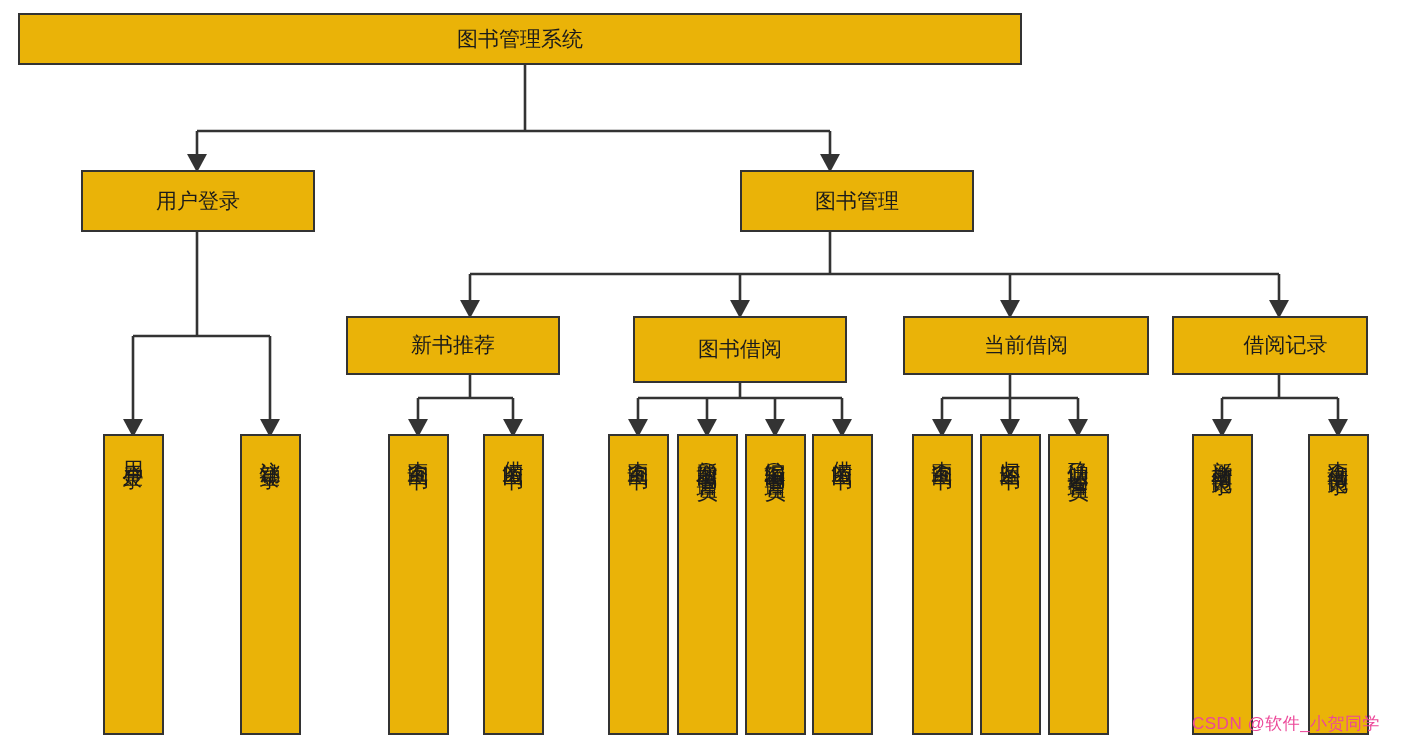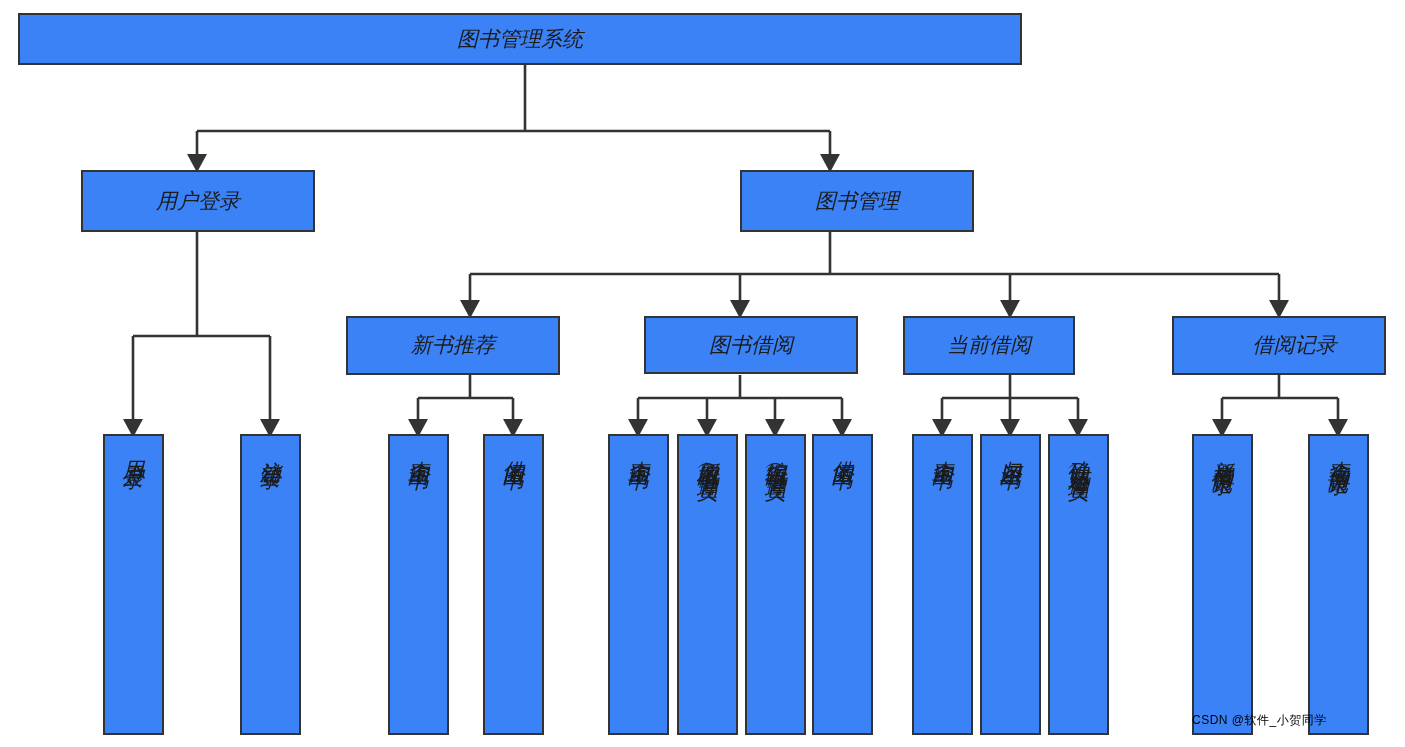--- a/index.html
+++ b/index.html
@@ -20,28 +20,27 @@
   svg.connector-layer {
     position: absolute;
     left: 0;
     top: 0;
     width: 1405px;
     height: 747px;
   }
   .node-box {
     position: absolute;
     box-sizing: border-box;
-    background: #3b82f6;
+    background: #eab308;
     border: 2px solid #333333;
     display: flex;
     align-items: center;
     justify-content: center;
     color: #1b1b1b;
     z-index: 2;
-    font-style: italic;
   }
   .node-box .node-label {
     display: block;
     text-align: center;
     line-height: 1.18;
     white-space: nowrap;
   }
   .node-h .node-label {
     writing-mode: horizontal-tb;
     font-size: 21px;
@@ -54,22 +53,22 @@
     writing-mode: vertical-rl;
     text-orientation: upright;
     font-size: 21px;
     letter-spacing: 3px;
     line-height: 1;
   }
   .watermark {
     position: absolute;
     left: 1192px;
     top: 712px;
-    font-size: 12px;
-    color: #000000;
+    font-size: 17px;
+    color: #ec4899;
     white-space: nowrap;
     z-index: 5;
     letter-spacing: 0.5px;
   }
 </style>
 </head>
 <body>
 
 <div id="diagram-root">
 
@@ -130,27 +129,27 @@
   <div class="node-box node-h" style="left:81px; top:170px; width:234px; height:62px;">
     <span class="node-label">用户登录</span>
   </div>
   <div class="node-box node-h" style="left:712px; top:170px; width:234px; height:62px;margin-left:28px;">
     <span class="node-label">图书管理</span>
   </div>
 
   <div class="node-box node-h" style="left:346px; top:316px; width:214px; height:59px;">
     <span class="node-label">新书推荐</span>
   </div>
-  <div class="node-box node-h" style="left:633px; top:316px; width:214px; height:58px;margin-left:11px;">
+  <div class="node-box node-h" style="left:633px; top:316px; width:214px; height:67px;">
     <span class="node-label">图书借阅</span>
   </div>
-  <div class="node-box node-h" style="left:903px; top:316px; width:172px; height:59px;">
+  <div class="node-box node-h" style="left:903px; top:316px; width:246px; height:59px;">
     <span class="node-label">当前借阅</span>
   </div>
-  <div class="node-box node-h" style="left:1172px; top:316px; width:214px; height:59px;padding-left:31px;">
+  <div class="node-box node-h" style="left:1172px; top:316px; width:196px; height:59px;padding-left:31px;">
     <span class="node-label">借阅记录</span>
   </div>
 
   <div class="node-box node-v" style="left:103px; top:434px; width:61px; height:301px;">
     <span class="node-label">用户登录</span>
   </div>
   <div class="node-box node-v" style="left:240px; top:434px; width:61px; height:301px;">
     <span class="node-label">注销登录</span>
   </div>
 

